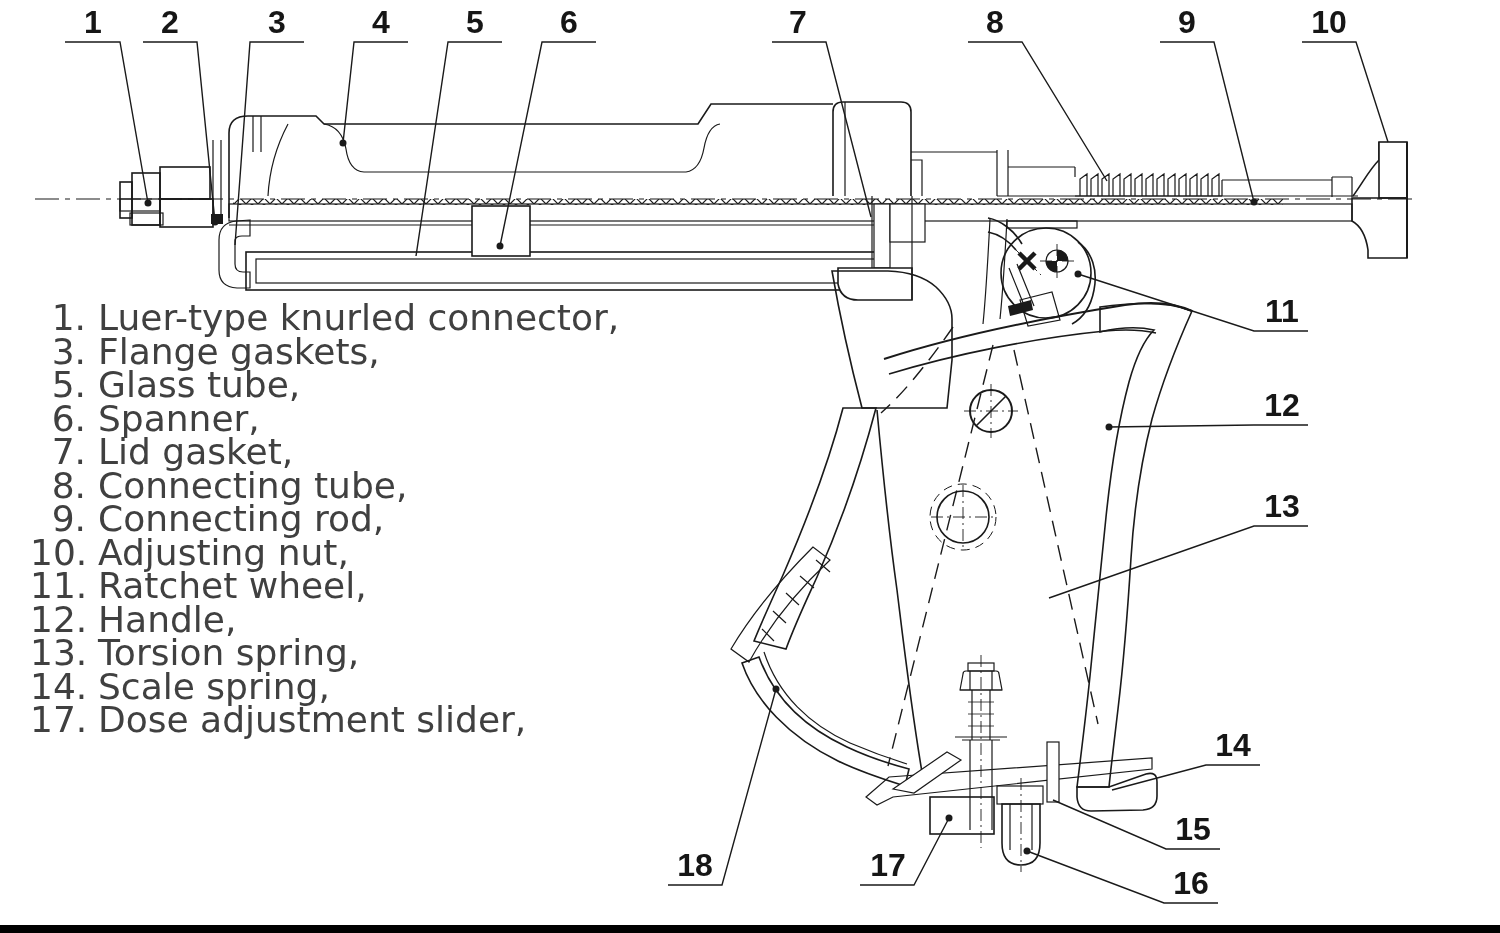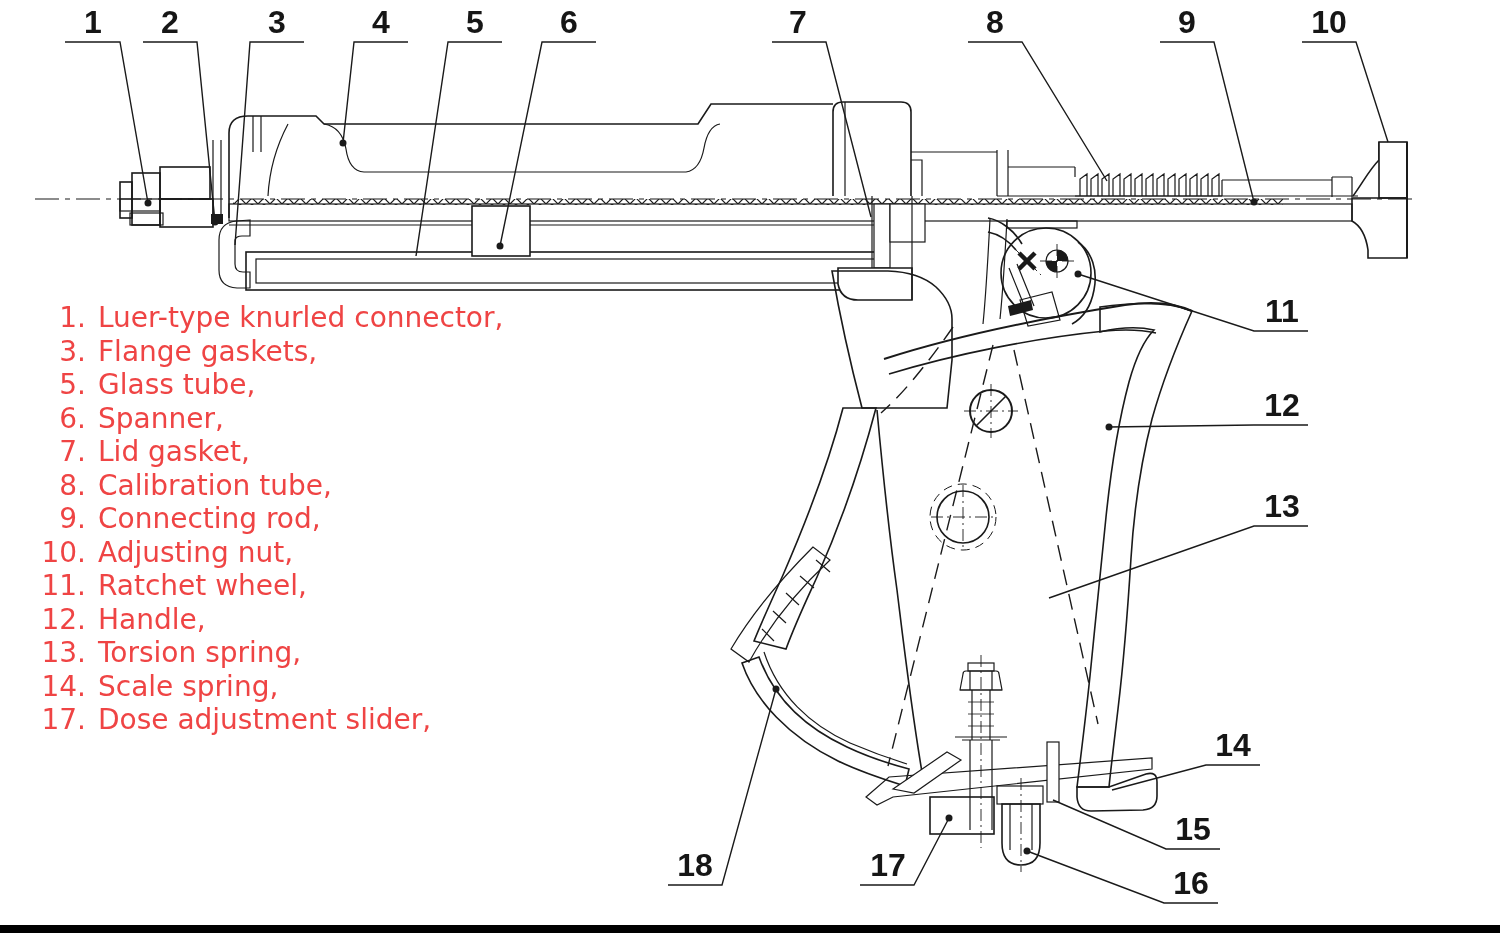--- a/index.html
+++ b/index.html
@@ -12,21 +12,21 @@
   .w3{stroke:#1a1a1a;stroke-width:2;fill:none;}
   .cl{stroke:#1a1a1a;stroke-width:1.1;fill:none;stroke-dasharray:24 6 5 6;}
   .dd{stroke:#1a1a1a;stroke-width:.9;fill:none;stroke-dasharray:12 4 2 4;}
   .dash{stroke:#1a1a1a;stroke-width:1.4;fill:none;stroke-dasharray:16 9;}
   .dash2{stroke:#1a1a1a;stroke-width:1;fill:none;stroke-dasharray:9 6;}
   .ld{stroke:#1a1a1a;stroke-width:1.4;fill:none;}
   .dot{fill:#1a1a1a;}
   .cnum{font-family:"Liberation Sans",sans-serif;font-size:32px;font-weight:600;
         fill:#161616;text-anchor:middle;}
   
-  .legend{position:absolute;left:30px;top:301px;color:#ef4444;font-size:28px;}
+  .legend{position:absolute;left:30px;top:301px;color:#404040;font-size:36px;}
   .lrow{height:33.5px;line-height:33.5px;white-space:nowrap;}
   .lnum{display:inline-block;width:56px;text-align:right;}
   .ltxt{margin-left:12px;}
   .bottombar{position:absolute;left:0;top:925px;width:1500px;height:8px;background:#000;}
 </style>
 </head>
 <body>
 
 <div class="page">
 
@@ -308,21 +308,21 @@
     </g>
   </g>
 </svg>
 
 <div class="legend">
   <div class="lrow"><span class="lnum">1.</span><span class="ltxt">Luer-type knurled connector,</span></div>
   <div class="lrow"><span class="lnum">3.</span><span class="ltxt">Flange gaskets,</span></div>
   <div class="lrow"><span class="lnum">5.</span><span class="ltxt">Glass tube,</span></div>
   <div class="lrow"><span class="lnum">6.</span><span class="ltxt">Spanner,</span></div>
   <div class="lrow"><span class="lnum">7.</span><span class="ltxt">Lid gasket,</span></div>
-  <div class="lrow"><span class="lnum">8.</span><span class="ltxt">Calibration tube,</span></div>
+  <div class="lrow"><span class="lnum">8.</span><span class="ltxt">Connecting tube,</span></div>
   <div class="lrow"><span class="lnum">9.</span><span class="ltxt">Connecting rod,</span></div>
   <div class="lrow"><span class="lnum">10.</span><span class="ltxt">Adjusting nut,</span></div>
   <div class="lrow"><span class="lnum">11.</span><span class="ltxt">Ratchet wheel,</span></div>
   <div class="lrow"><span class="lnum">12.</span><span class="ltxt">Handle,</span></div>
   <div class="lrow"><span class="lnum">13.</span><span class="ltxt">Torsion spring,</span></div>
   <div class="lrow"><span class="lnum">14.</span><span class="ltxt">Scale spring,</span></div>
   <div class="lrow"><span class="lnum">17.</span><span class="ltxt">Dose adjustment slider,</span></div>
 </div>
 
 <div class="bottombar"></div>

